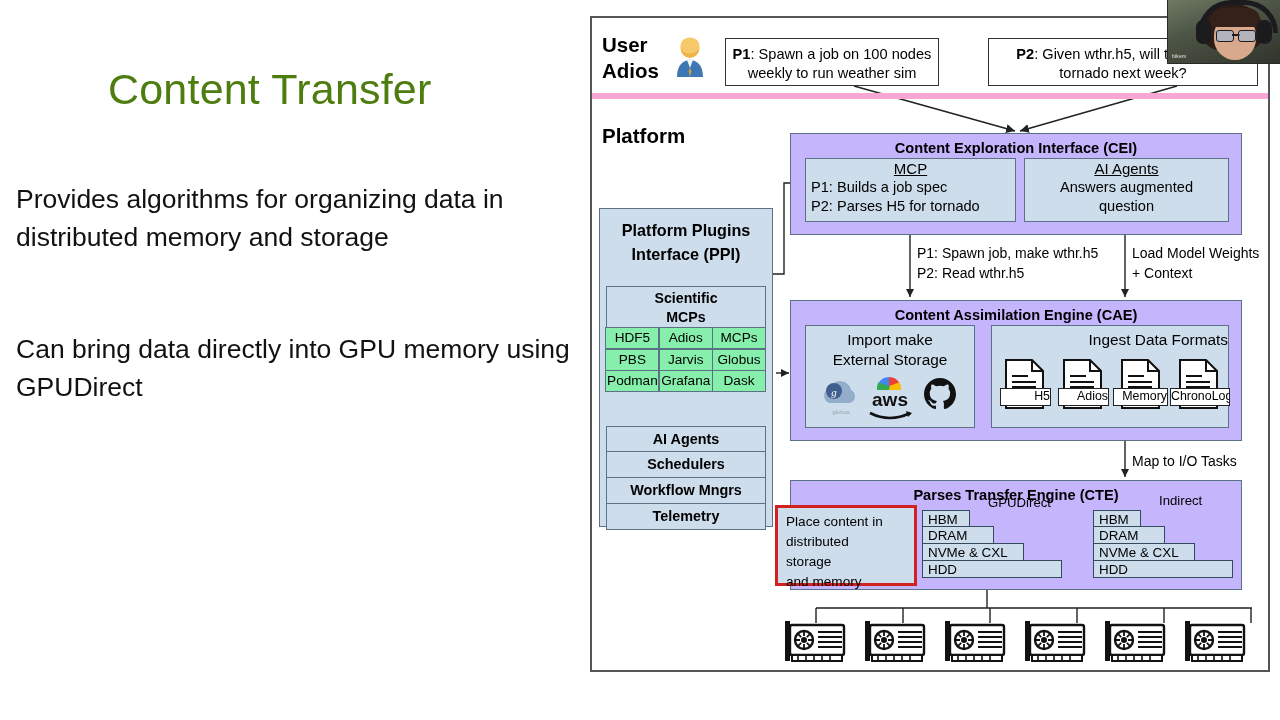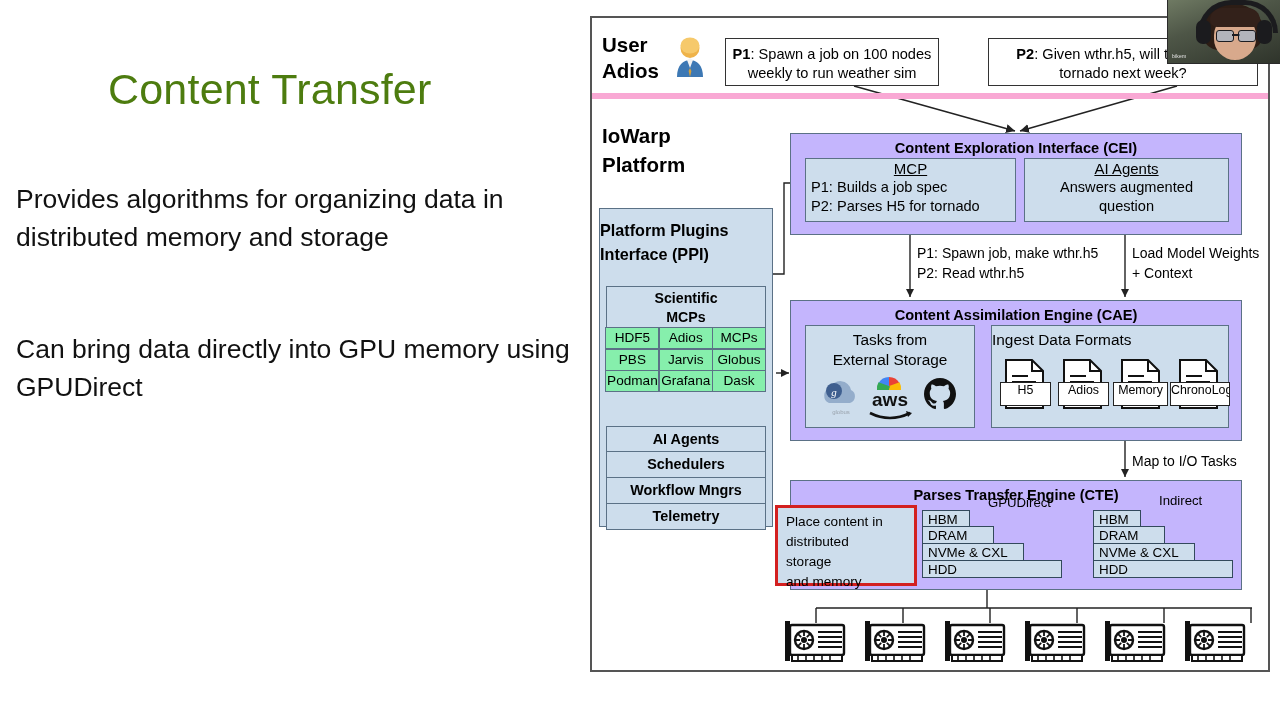--- a/index.html
+++ b/index.html
@@ -49,21 +49,21 @@
     position:absolute;left:10px;top:103px;width:130px;
     font-size:20.5px;font-weight:bold;line-height:29px;
   }
 
   
   #ppi-panel{
     position:absolute;left:7px;top:190px;width:174px;height:319px;
     background:#cdddec;border:1.6px solid #5b7186;box-sizing:border-box;
   }
   #ppi-title{
-    position:absolute;left:0;top:9px;width:100%;
+    position:absolute;left:0;top:9px;width:100%;text-align:center;
     font-size:16.2px;font-weight:bold;line-height:24px;
   }
   #ppi-sci{
     position:absolute;left:6px;top:77px;width:160px;height:42px;
     background:#cdddec;border:1.4px solid #5b7186;box-sizing:border-box;
     font-size:14.2px;font-weight:bold;text-align:center;line-height:19px;padding-top:2px;
   }
   #ppi-grid{
     position:absolute;left:6px;top:119px;width:160px;
     display:grid;grid-template-columns:repeat(3,1fr);
@@ -98,28 +98,28 @@
   #cei-mcp .ln{font-size:14.6px;line-height:19px;padding-left:5px;white-space:nowrap;}
   #cei-agents{left:233px;top:24px;width:205px;height:64px;}
   #cei-agents .hdr{text-align:center;font-size:15px;text-decoration:underline;line-height:19px;}
   #cei-agents .ln{font-size:14.6px;line-height:19px;text-align:center;}
 
   
   #cae{left:198px;top:282px;width:452px;height:141px;}
   #cae-import{left:14px;top:24px;width:170px;height:103px;}
   #cae-import .hdr{text-align:center;font-size:15.4px;line-height:20px;padding-top:4px;}
   #cae-ingest{left:200px;top:24px;width:238px;height:103px;}
-  #cae-ingest .hdr{text-align:left;font-size:15.4px;line-height:20px;padding-top:4px;}
+  #cae-ingest .hdr{text-align:right;font-size:15.4px;line-height:20px;padding-top:4px;}
   #logo-row{position:absolute;left:0;top:48px;width:100%;height:50px;}
   #file-row{position:absolute;left:6px;top:30px;width:226px;display:flex;gap:3px;}
   .file-ico{position:relative;width:55px;height:56px;}
   .file-cap{
     position:absolute;left:2px;bottom:6px;width:51px;background:#fff;
-    border:1.2px solid #222;box-sizing:border-box;text-align:center;
-    font-size:12.4px;line-height:15px;height:24px;overflow:hidden;white-space:nowrap;
+    border:1.2px solid #222;box-sizing:border-box;text-align:right;
+    font-size:12.4px;line-height:15px;height:18px;overflow:hidden;white-space:nowrap;
   }
 
   
   #cte{left:198px;top:462px;width:452px;height:110px;}
   #cte-red{
     position:absolute;left:-16px;top:24px;width:142px;height:81px;
     border:3px solid #d32020;box-sizing:border-box;background:#cdddec;
     font-size:13.6px;line-height:20px;padding:4px 0 0 8px;
   }
   .tier-stack{position:absolute;}
@@ -228,21 +228,20 @@
     </svg>
     <div class="prompt-box" id="prompt-p1">
       <b>P1</b><span>: Spawn a job on 100 nodes weekly to run weather sim</span>
     </div>
     <div class="prompt-box" id="prompt-p2">
       <b>P2</b><span>: Given wthr.h5, will there be a tornado next week?</span>
     </div>
   </div>
 
   <div id="iowarp-label">
-    <div>IoWarp</div>
     <div>Platform</div>
   </div>
 
   <div id="ppi-panel">
     <div id="ppi-title">
       <div>Platform Plugins</div>
       <div>Interface (PPI)</div>
     </div>
     <div id="ppi-sci">
       <div>Scientific</div>
@@ -284,21 +283,21 @@
   <div class="edge-lbl" style="left:325px;top:226px;">P1: Spawn job, make wthr.h5</div>
   <div class="edge-lbl" style="left:325px;top:246px;">P2: Read wthr.h5</div>
   <div class="edge-lbl" style="left:540px;top:226px;">Load Model Weights</div>
   <div class="edge-lbl" style="left:540px;top:246px;">+ Context</div>
 
   <div class="engine" id="cae">
     <div class="engine-title">Content Assimilation Engine (CAE)</div>
 
     <div class="sub-box" id="cae-import">
       <div class="hdr">
-        <div>Tasks from</div>
+        <div>Import make</div>
         <div>External Storage</div>
       </div>
       <div id="logo-row">
 
         <svg style="position:absolute;left:14px;top:2px;" width="42" height="40" viewBox="0 0 42 40">
           <path d="M9 27 a8 8 0 0 1 1 -15 a11 11 0 0 1 21 2 a7 7 0 0 1 -1 13 Z" fill="#8aa4c6" opacity=".85"></path>
           <circle cx="14" cy="15" r="8" fill="#3f5f8f"></circle>
           <text x="14" y="20" font-size="11" fill="#fff" text-anchor="middle" font-family="Liberation Serif, serif" font-style="italic">g</text>
           <text x="21" y="38" font-size="6" fill="#9aa3ad" text-anchor="middle" font-family="Liberation Sans, sans-serif">globus</text>
         </svg>

